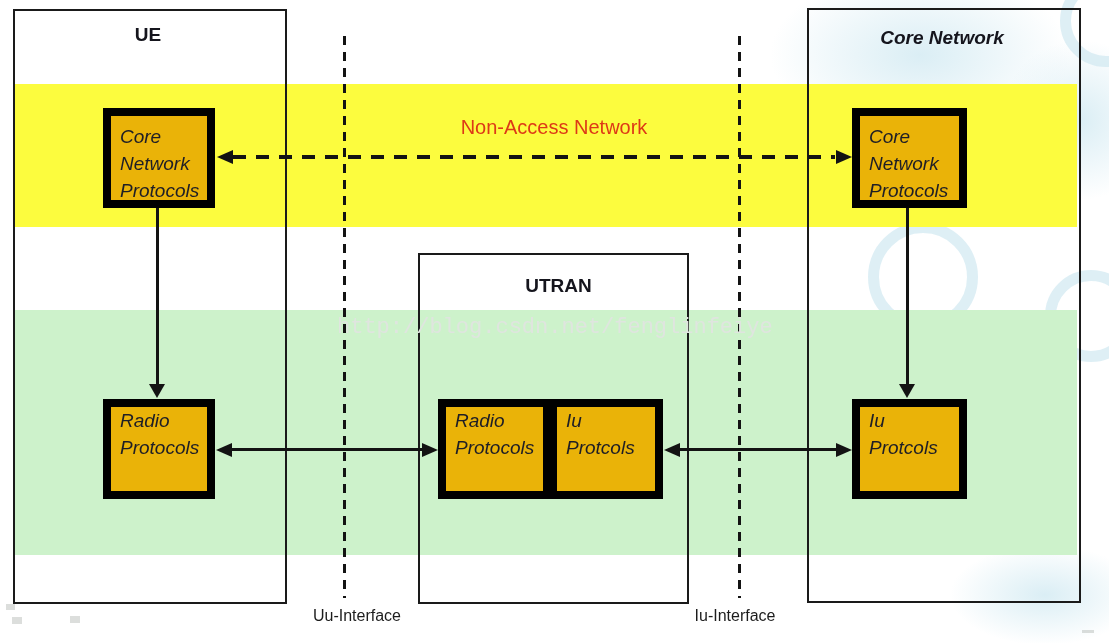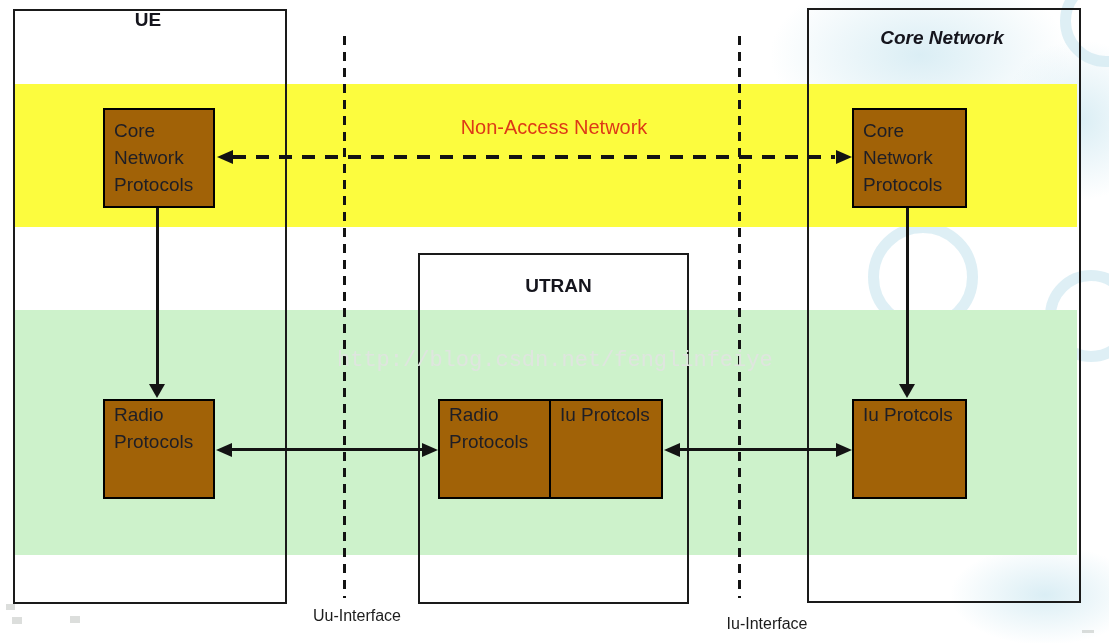--- a/index.html
+++ b/index.html
@@ -20,21 +20,21 @@
   
   .band{position:absolute;left:13px;width:1064px;z-index:1;}
   .band-nas{top:84px;height:143px;background:#fcfc3e;}
   .band-as{top:310px;height:245px;background:#cdf2cb;}
 
   
   .entity{position:absolute;border:2px solid #1a1a1a;background:transparent;z-index:2;}
   .entity-title{position:absolute;z-index:5;font-weight:bold;font-size:19px;text-align:center;color:#15151d;}
 
   
-  .pbox{position:absolute;background:#a16207;border:2px solid #000000;z-index:3;box-sizing:border-box;}
+  .pbox{position:absolute;background:#eab308;border:8px solid #000000;z-index:3;box-sizing:border-box;font-style:italic;}
   .pbox .plabel{padding:7px 1px 0 9px;font-size:19px;line-height:27px;color:#1e1e26;}
   .pbox.mid .plabel{padding-top:0;}
 
   
   .vdash{position:absolute;width:3px;top:36px;height:562px;z-index:2;
     background:repeating-linear-gradient(180deg,#131313 0 9px,transparent 9px 16px);}
 
   
   .hline{position:absolute;height:3px;background:#131313;z-index:4;}
   .vline{position:absolute;width:3px;background:#131313;z-index:4;}
@@ -47,21 +47,21 @@
 
   
   .stratum-label{position:absolute;z-index:5;font-size:20px;color:#dd3917;text-align:center;width:300px;}
 
   
   .iface-label{position:absolute;z-index:5;font-size:16px;color:#1c1c1c;text-align:center;width:200px;top:607px;}
 
   
   .wm{position:absolute;left:337px;top:315px;z-index:6;
     font-family:"Liberation Mono","DejaVu Sans Mono",monospace;
-    font-size:22px;color:#dfe5df;white-space:nowrap;margin-top:33px;}
+    font-size:22px;color:#dfe5df;white-space:nowrap;}
 
   
   .artifact{position:absolute;background:#9aa09a;opacity:0.35;z-index:1;}
 </style>
 </head>
 <body>
 
 <div id="canvas">
 
   <div class="deco deco-blob" style="left:770px;top:-30px;width:300px;height:170px;"></div>
@@ -71,21 +71,21 @@
   <div class="deco deco-blob" style="left:950px;top:545px;width:190px;height:100px;"></div>
   <div class="deco deco-ring" style="left:1060px;top:-25px;width:70px;height:70px;"></div>
 
   <div class="band band-nas"></div>
   <div class="band band-as"></div>
 
   <div class="entity" style="left:13px;top:9px;width:270px;height:591px;"></div>
   <div class="entity" style="left:418px;top:253px;width:267px;height:347px;"></div>
   <div class="entity" style="left:807px;top:8px;width:270px;height:591px;"></div>
 
-  <div class="entity-title" style="left:13px;top:9px;width:270px;">UE</div>
+  <div class="entity-title" style="left:13px;top:24px;width:270px;">UE</div>
   <div class="entity-title" style="left:418px;top:275px;width:267px;margin-left:7px;">UTRAN</div>
   <div class="entity-title" style="left:807px;top:27px;width:270px;font-style:italic;">Core Network</div>
 
   <div class="vdash" style="left:343px;"></div>
   <div class="vdash" style="left:738px;"></div>
 
   <div class="pbox" style="left:103px;top:108px;width:112px;height:100px;">
     <div class="plabel">Core Network Protocols</div>
   </div>
   <div class="pbox mid" style="left:103px;top:399px;width:112px;height:100px;">
@@ -120,20 +120,20 @@
 
   <div class="hline" style="left:678px;top:448px;width:160px;"></div>
   <div class="ah ah-left" style="left:664px;top:443px;"></div>
   <div class="ah ah-right" style="left:836px;top:443px;"></div>
 
   <div class="stratum-label" style="left:404px;top:116px;">Non-Access Network</div>
 
   <div class="wm">http://blog.csdn.net/fenglinfeiye</div>
 
   <div class="iface-label" style="left:257px;">Uu-Interface</div>
-  <div class="iface-label" style="left:667px;margin-top:8px;">Iu-Interface</div>
+  <div class="iface-label" style="left:635px;">Iu-Interface</div>
 
   <div class="artifact" style="left:6px;top:604px;width:9px;height:6px;"></div>
   <div class="artifact" style="left:12px;top:617px;width:10px;height:7px;"></div>
   <div class="artifact" style="left:70px;top:616px;width:10px;height:7px;"></div>
   <div class="artifact" style="left:1082px;top:630px;width:12px;height:3px;"></div>
 
 </div>
 
 </body></html>

